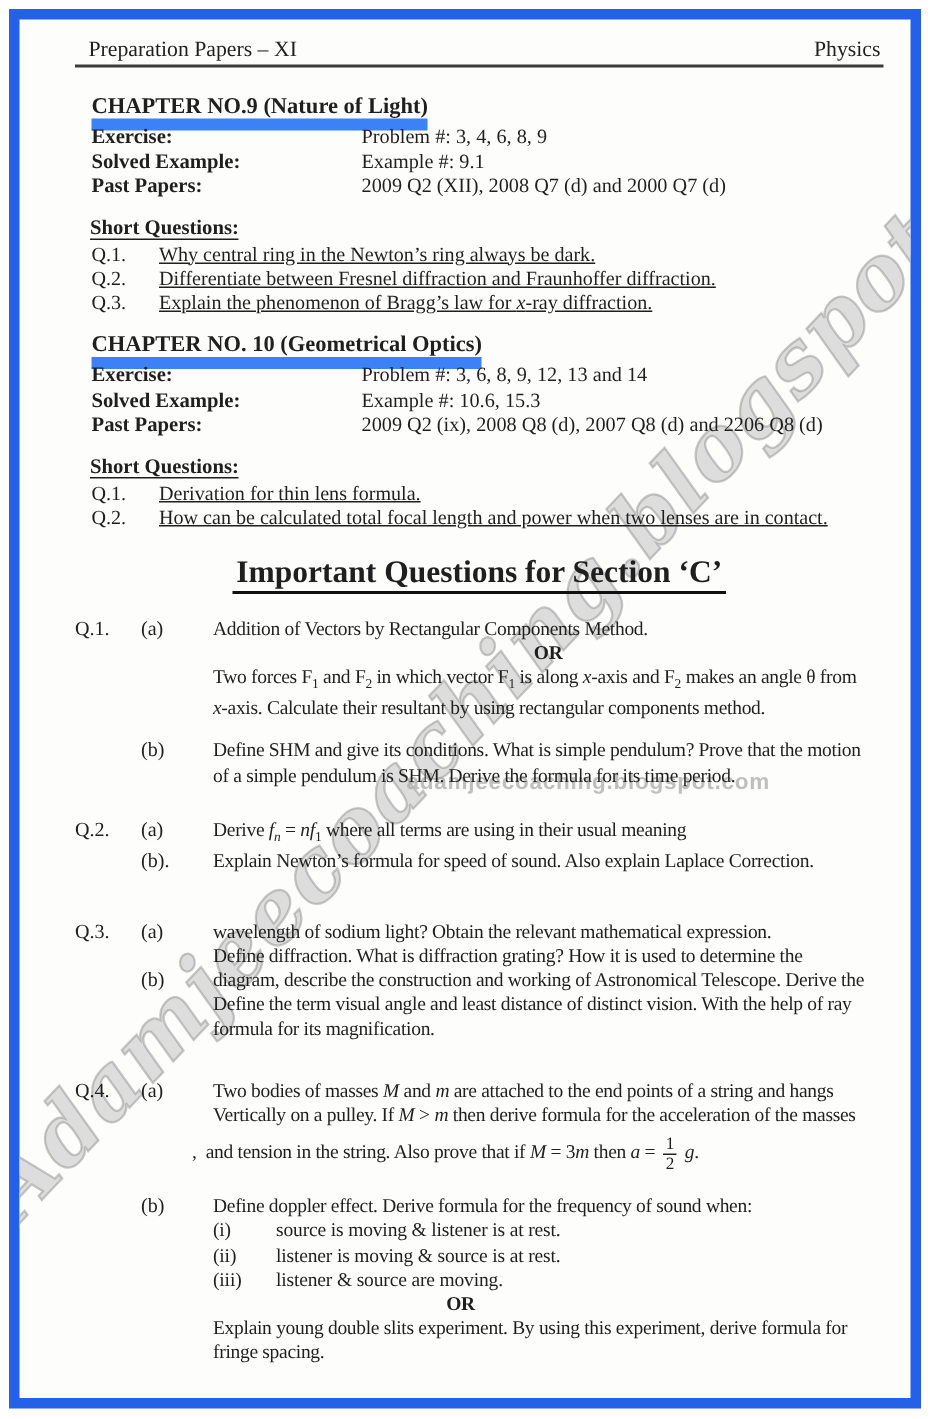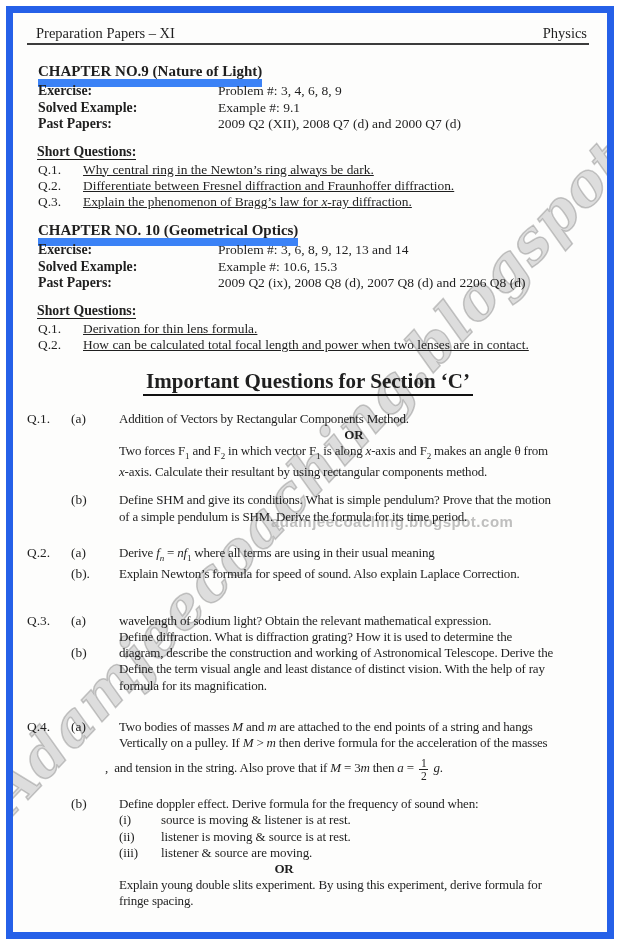--- a/index.html
+++ b/index.html
@@ -31,21 +31,21 @@
     text-shadow:2px 2px 2px rgba(255,255,255,0.55);
     z-index:0;pointer-events:none;white-space:nowrap;
   }
   .wm-inline{
     position:absolute;left:258px;top:500px;
     font-family:"Liberation Sans", sans-serif;
     font-weight:bold;font-size:15px;letter-spacing:0.5px;
     color:rgba(170,170,170,0.75);
     z-index:0;pointer-events:none;white-space:nowrap;
   }
-  .content{position:relative;z-index:1;padding:8px 18px 0 14px;}
+  .content{position:relative;z-index:1;padding:8px 18px 0 37px;}
 
   
   .header{
     display:flex;justify-content:space-between;align-items:flex-end;
     border-bottom:2.5px solid #3c3c3c;
     padding:4px 2px 1px 9px;
     font-size:14.5px;
     margin-bottom:18px;
   }
   

